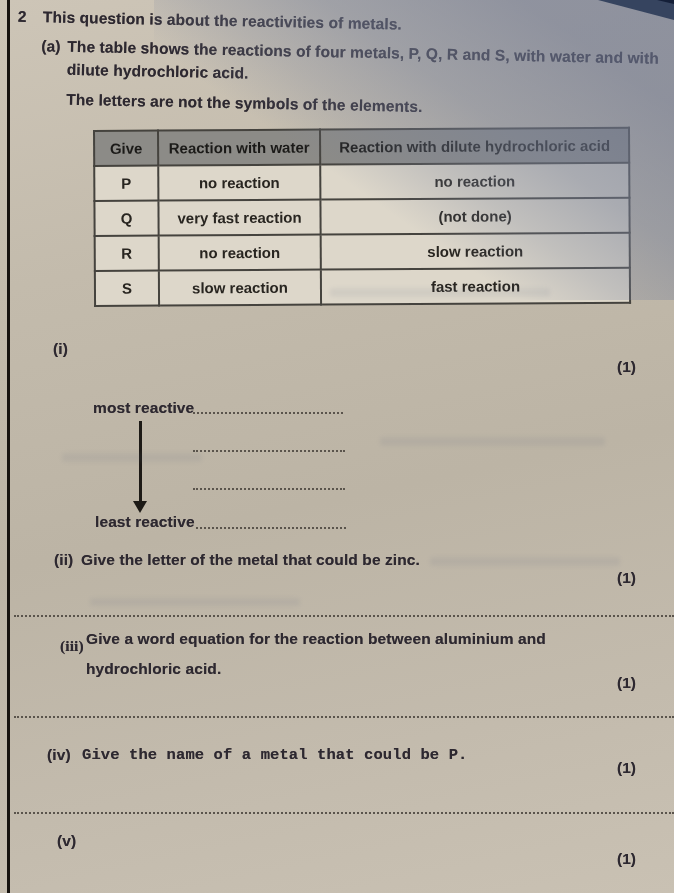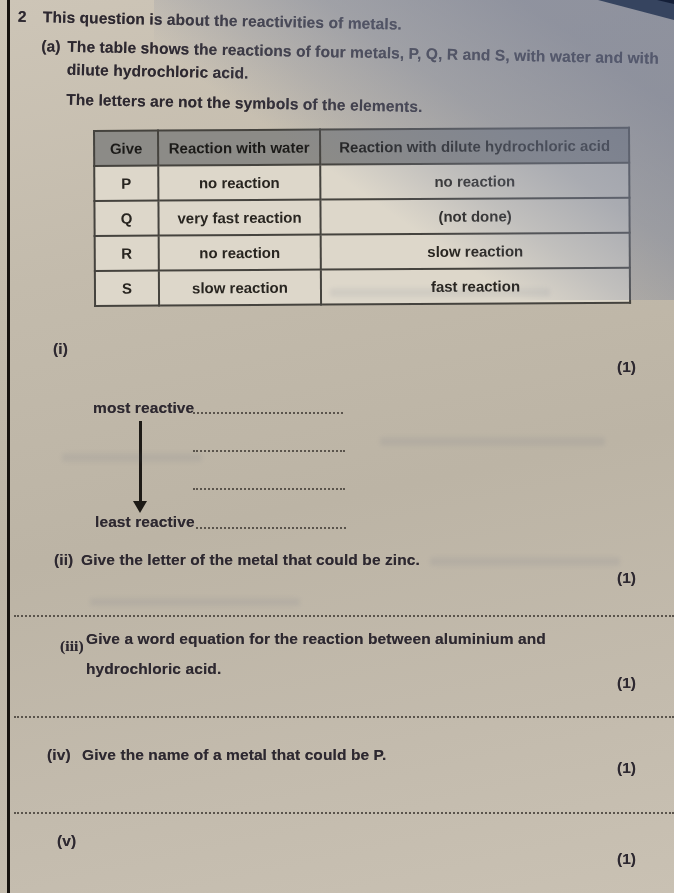--- a/index.html
+++ b/index.html
@@ -110,21 +110,21 @@
   <div class="marks" style="left:617px;top:569px;">(1)</div>
   <div class="dots" style="left:14px;top:615px;width:660px;"></div>
 
   <div class="txt" style="left:60px;top:637px;font-family:Liberation Serif, serif;">(iii)</div>
   <div class="txt" style="left:86px;top:618px;margin-top:12px;">Give a word equation for the reaction between aluminium and</div>
   <div class="txt" style="left:86px;top:660px;text-align:center;">hydrochloric acid.</div>
   <div class="marks" style="left:617px;top:674px;">(1)</div>
   <div class="dots" style="left:14px;top:716px;width:660px;"></div>
 
   <div class="txt" style="left:47px;top:746px;">(iv)</div>
-  <div class="txt" style="left:82px;top:746px;">Give the name of a metal that could be P.</div>
+  <div class="txt" style="left:82px;top:746px;font-family:Liberation Mono, monospace;">Give the name of a metal that could be P.</div>
   <div class="marks" style="left:617px;top:759px;">(1)</div>
   <div class="dots" style="left:14px;top:812px;width:660px;"></div>
 
   <div class="txt" style="left:57px;top:832px;">(v)</div>
   <div class="marks" style="left:617px;top:850px;">(1)</div>
 
   <div class="ghost" style="left:380px;top:437px;width:225px;height:9px;"></div>
   <div class="ghost" style="left:62px;top:453px;width:140px;height:9px;"></div>
   <div class="ghost" style="left:430px;top:557px;width:190px;height:9px;"></div>
   <div class="ghost" style="left:90px;top:598px;width:210px;height:8px;"></div>

